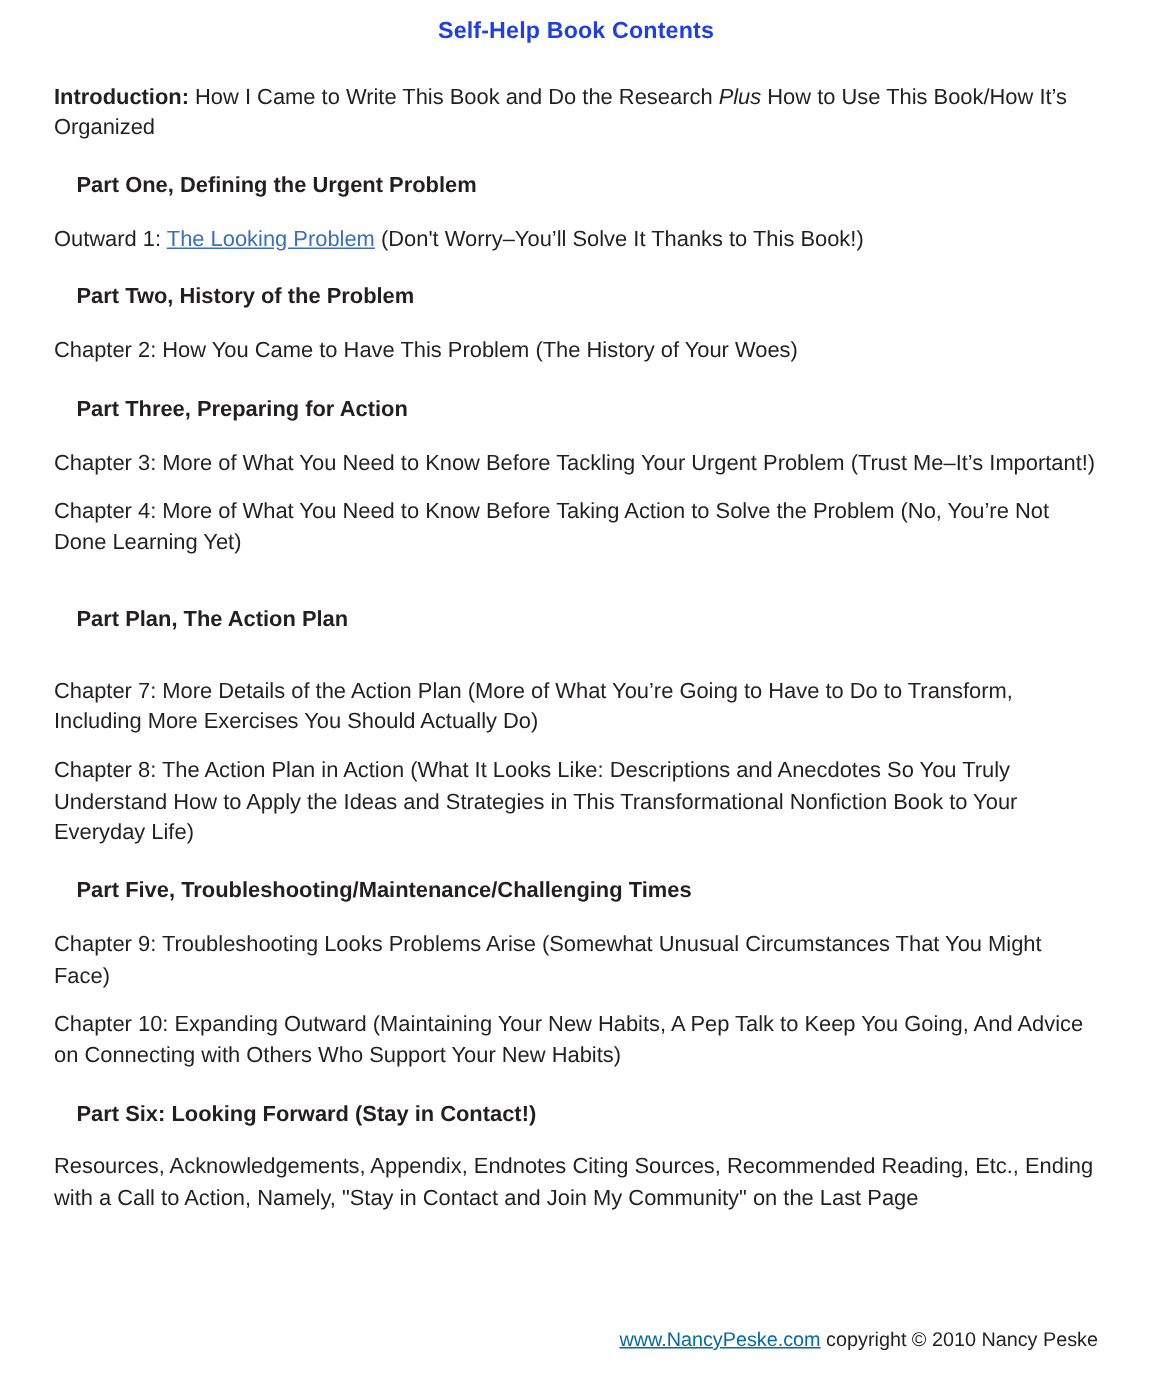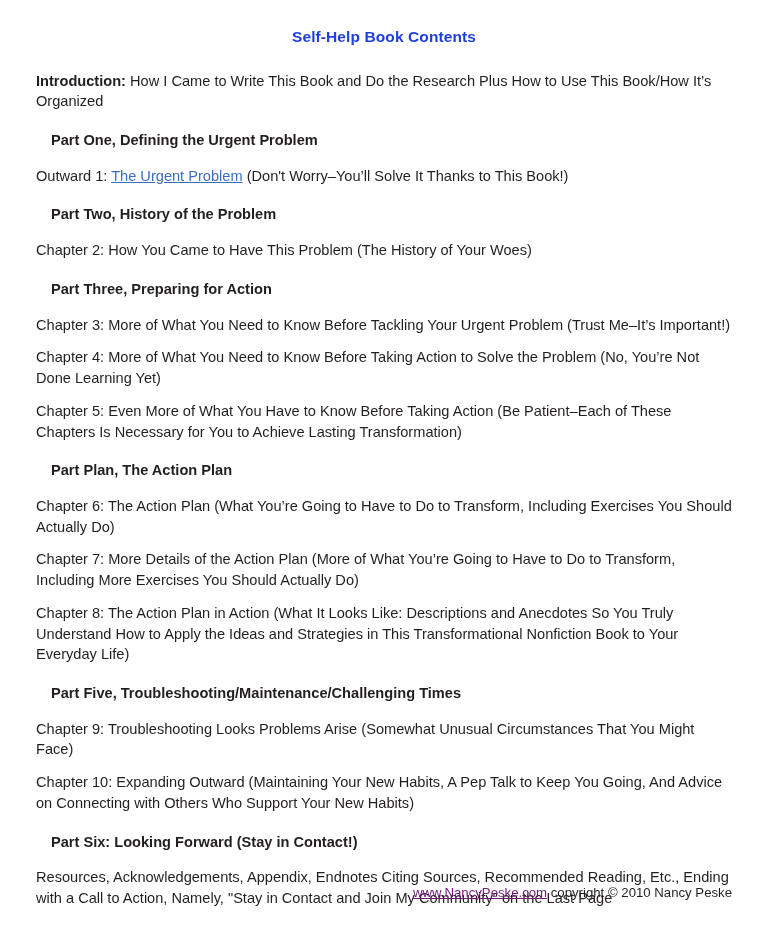--- a/index.html
+++ b/index.html
@@ -13,21 +13,21 @@
     height: 927px;
     font-family: "Liberation Sans", sans-serif;
     color: #231f20;
     overflow: hidden;
   }
   .page {
     position: relative;
     width: 768px;
     height: 927px;
     box-sizing: border-box;
-    padding: 28px 36px 0 36px;
+    padding: 12px 36px 0 36px;
     background: #ffffff;
   }
   .doc-title {
     text-align: center;
     font-size: 15.5px;
     font-weight: bold;
     color: #1f3fe6;
     letter-spacing: 0.1px;
     margin: 0 0 24px 0;
     line-height: 1.2;
@@ -52,20 +52,21 @@
     font-size: 14.6px;
     font-weight: bold;
     line-height: 1.42;
     margin: 15px;
     color: #231f20;
   }
   .lead {
     font-weight: bold;
   }
   .ital {
+    font-style: italic;
   }
   a.doclink,
   .doclink {
     color: #3a6fc0;
     text-decoration: underline;
     cursor: pointer;
   }
   .section-gap {
     height: 12px;
   }
@@ -73,61 +74,59 @@
     position: absolute;
     left: 36px;
     right: 36px;
     bottom: 26px;
     text-align: right;
     font-size: 13.2px;
     line-height: 1.3;
     color: #231f20;
   }
   .footer .sitelink {
-    color: #701a75;
+    color: #0369a1;
     text-decoration: underline;
     cursor: pointer;
     text-align: right;
   }
 </style>
 </head>
 <body>
 
 <div class="page">
 
   <h1 class="doc-title">Self-Help Book Contents</h1>
 
   <div class="content">
 
     <div class="block">
       <p class="para"><span class="lead">Introduction:</span><span> How I Came to Write This Book and Do the Research </span><span class="ital">Plus</span><span> How to Use This Book/How It’s Organized</span></p>
     </div>
 
     <div class="block">
       <p class="part-head">Part One, Defining the Urgent Problem</p>
-      <p class="para"><span>Outward 1: </span><span class="doclink">The Urgent Problem</span><span> (Don't Worry–You’ll Solve It Thanks to This Book!)</span></p>
+      <p class="para"><span>Outward 1: </span><span class="doclink">The Looking Problem</span><span> (Don't Worry–You’ll Solve It Thanks to This Book!)</span></p>
     </div>
 
     <div class="block">
       <p class="part-head">Part Two, History of the Problem</p>
       <p class="para">Chapter 2: How You Came to Have This Problem (The History of Your Woes)</p>
     </div>
 
     <div class="block">
       <p class="part-head">Part Three, Preparing for Action</p>
       <p class="para">Chapter 3: More of What You Need to Know Before Tackling Your Urgent Problem (Trust Me–It’s Important!)</p>
       <div class="section-gap"></div>
       <p class="para">Chapter 4: More of What You Need to Know Before Taking Action to Solve the Problem (No, You’re Not Done Learning Yet)</p>
       <div class="section-gap"></div>
-      <p class="para"><span>Chapter 5: Even More of What You Have to Know Before Taking Action (Be Patient–Each of These Chapters </span><span class="ital">Is</span><span> Necessary for You to Achieve Lasting Transformation)</span></p>
     </div>
 
     <div class="block">
       <p class="part-head">Part Plan, The Action Plan</p>
-      <p class="para">Chapter 6: The Action Plan (What You’re Going to Have to Do to Transform, Including Exercises You Should Actually Do)</p>
       <div class="section-gap"></div>
       <p class="para">Chapter 7: More Details of the Action Plan (More of What You’re Going to Have to Do to Transform, Including More Exercises You Should Actually Do)</p>
       <div class="section-gap"></div>
       <p class="para">Chapter 8: The Action Plan in Action (What It Looks Like: Descriptions and Anecdotes So You Truly Understand How to Apply the Ideas and Strategies in This Transformational Nonfiction Book to Your Everyday Life)</p>
     </div>
 
     <div class="block">
       <p class="part-head">Part Five, Troubleshooting/Maintenance/Challenging Times</p>
       <p class="para">Chapter 9: Troubleshooting Looks Problems Arise (Somewhat Unusual Circumstances That You Might Face)</p>
       <div class="section-gap"></div>

